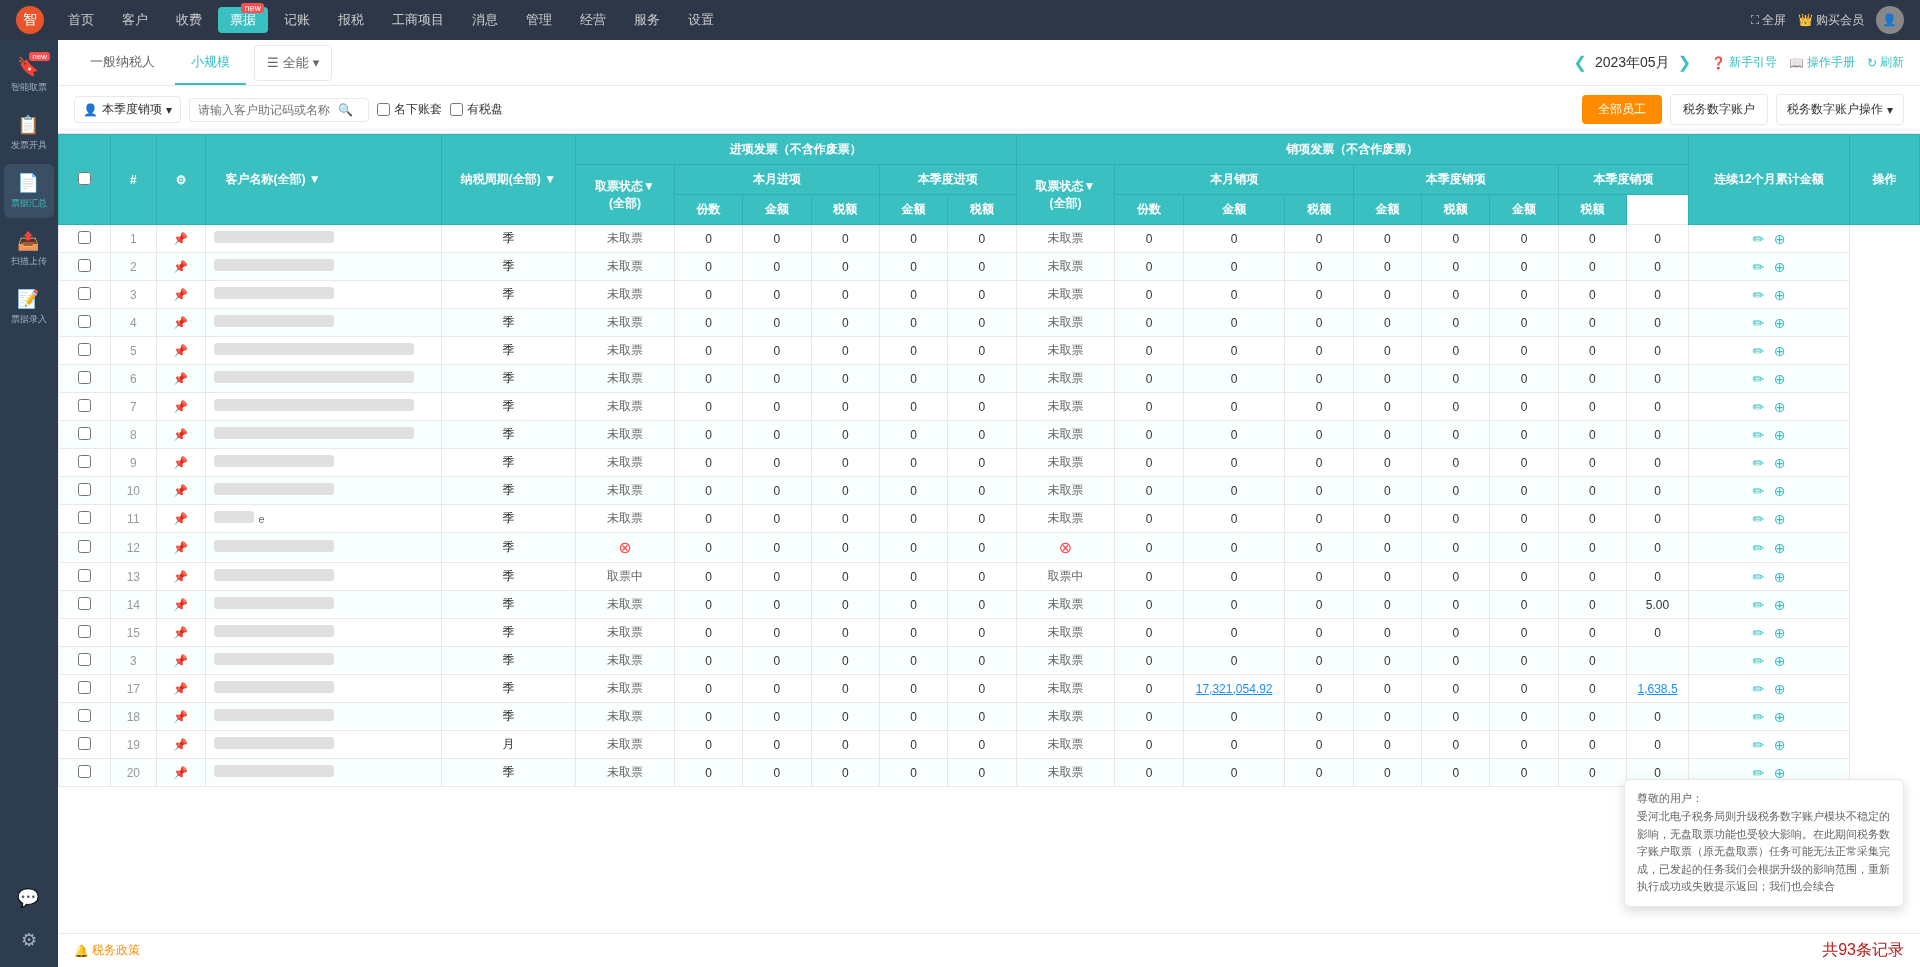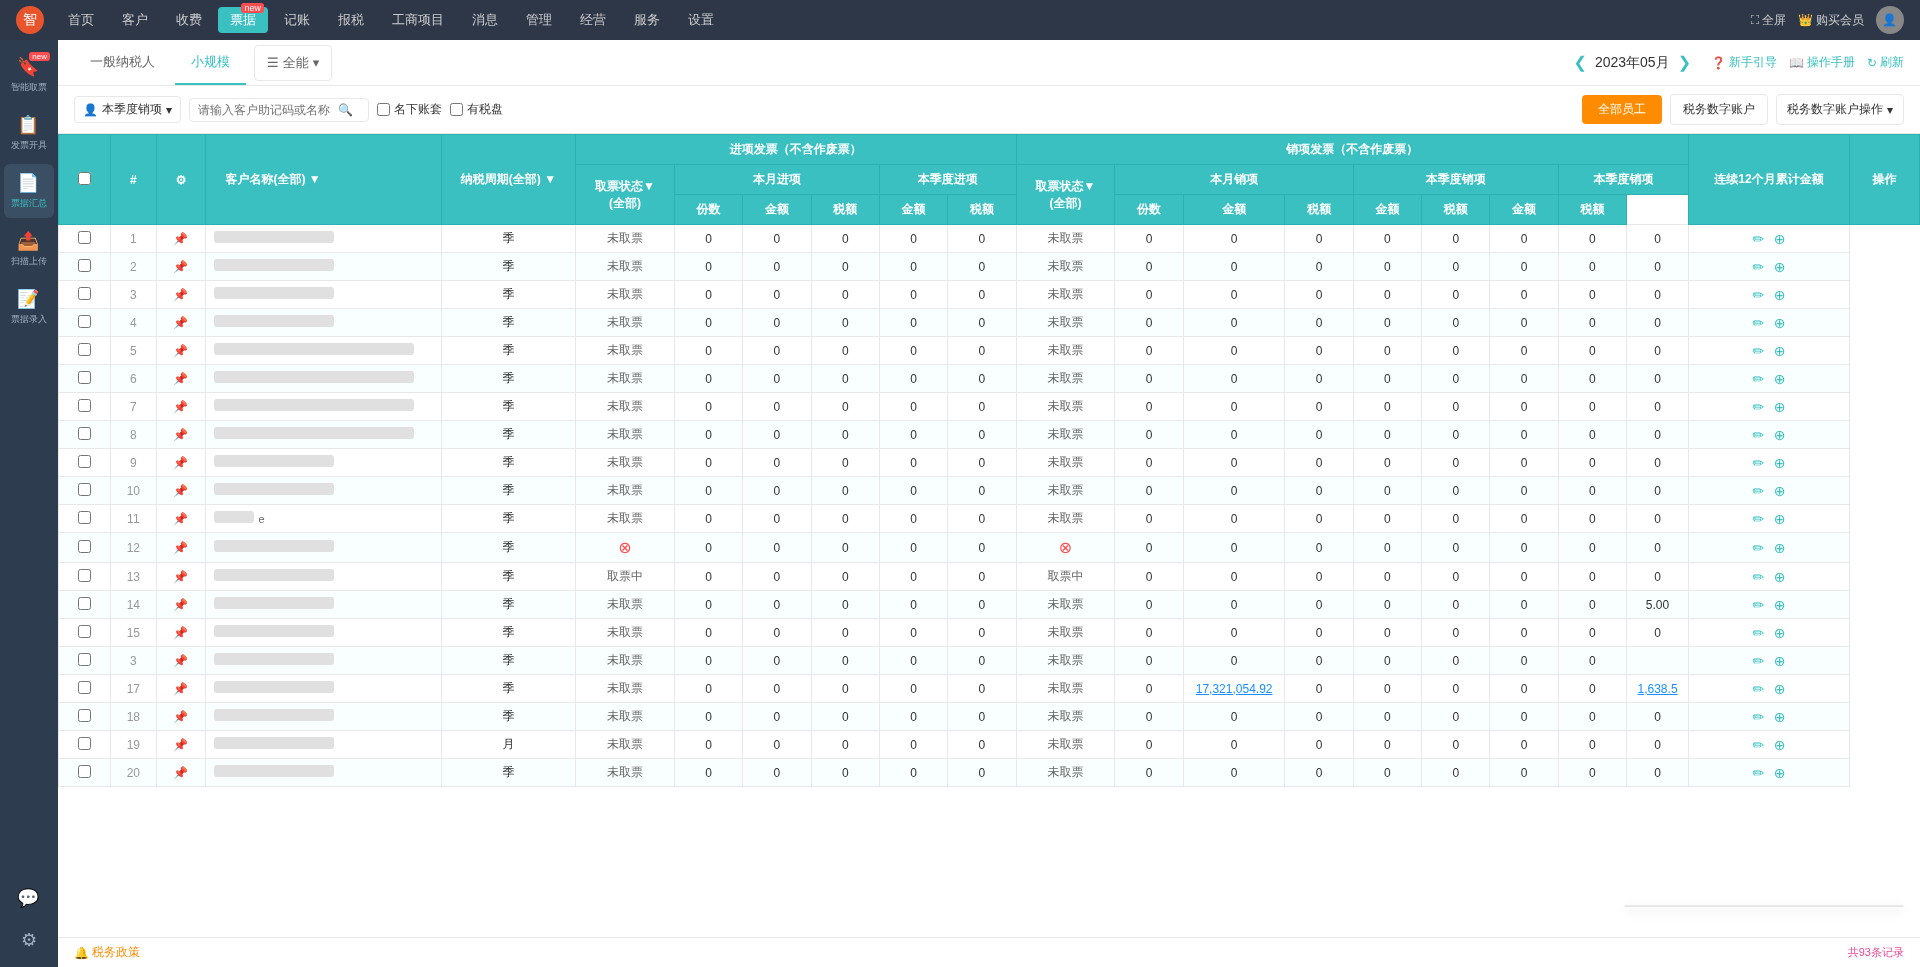--- a/index.html
+++ b/index.html
@@ -53,21 +53,21 @@
     table { width: 100%; border-collapse: collapse; font-size: 12px; }
     thead tr th { background: #3bc0c2; color: white; padding: 6px 19px; text-align: center; border: 1px solid #2db0b2; white-space: nowrap; position: sticky; top: 0; z-index: 10; }
     tbody tr td { padding: 5px 8px; text-align: center; border: 1px solid #e8e8e8; white-space: nowrap; color: #333; }
     tbody tr:nth-child(even) td { background: #f9fffe; }
     .status-tag { font-size: 12px; color: #666; }
     .action-btn { color: #3bc0c2; cursor: pointer; font-size: 14px; padding: 0 3px; }
 
     
     .bottom-bar { background: white; padding: 6px 16px; border-top: 1px solid #e8e8e8; display: flex; align-items: center; }
     .bottom-bar .tax-policy { color: #ff8c00; font-size: 12px; cursor: pointer; display: flex; align-items: center; gap: 3px; }
-    .bottom-bar .record-count { margin-left: auto; font-size: 11px; color: #ec4899; }
+    .bottom-bar .record-count { margin-left: auto; font-size: 16px; color: #b91c1c; }
 
     
     .notification-popup { position: fixed; right: 16px; bottom: 60px; width: 280px; background: white; border: 1px solid #e8e8e8; border-radius: 6px; box-shadow: 0 4px 12px rgba(0,0,0,0.15); z-index: 100; }
     .notification-popup .popup-header { background: #3bc0c2; color: white; padding: 8px 12px; font-size: 13px; border-radius: 6px 6px 0 0; display: flex; justify-content: space-between; align-items: center; }
     .notification-popup .popup-body { padding: 10px 12px; font-size: 11px; color: #666; line-height: 1.6; max-height: 200px; overflow-y: auto; }
     .notification-popup .close-btn { color: white; cursor: pointer; font-size: 16px; }
     .amount-link { color: #1890ff; text-decoration: underline; cursor: pointer; }
 
     .checkbox-cell { width: 30px; }
     .num-cell { width: 30px; color: #999; }
@@ -788,13 +788,17 @@
 
     <div class="bottom-bar">
       <span class="tax-policy">🔔 <span>税务政策</span></span>
       <span class="spacer"></span>
       <span class="record-count">共93条记录</span>
     </div>
   </div>
 </div>
 
 <div class="notification-popup">
+  <div class="popup-body">
+    <p style="white-space:pre-line;">尊敬的用户：
+受河北电子税务局则升级税务数字账户模块不稳定的影响，无盘取票功能也受较大影响。在此期间税务数字账户取票（原无盘取票）任务可能无法正常采集完成，已发起的任务我们会根据升级的影响范围，重新执行成功或失败提示返回；我们也会续合</p>
+  </div>
 </div>
 
 </body></html>

